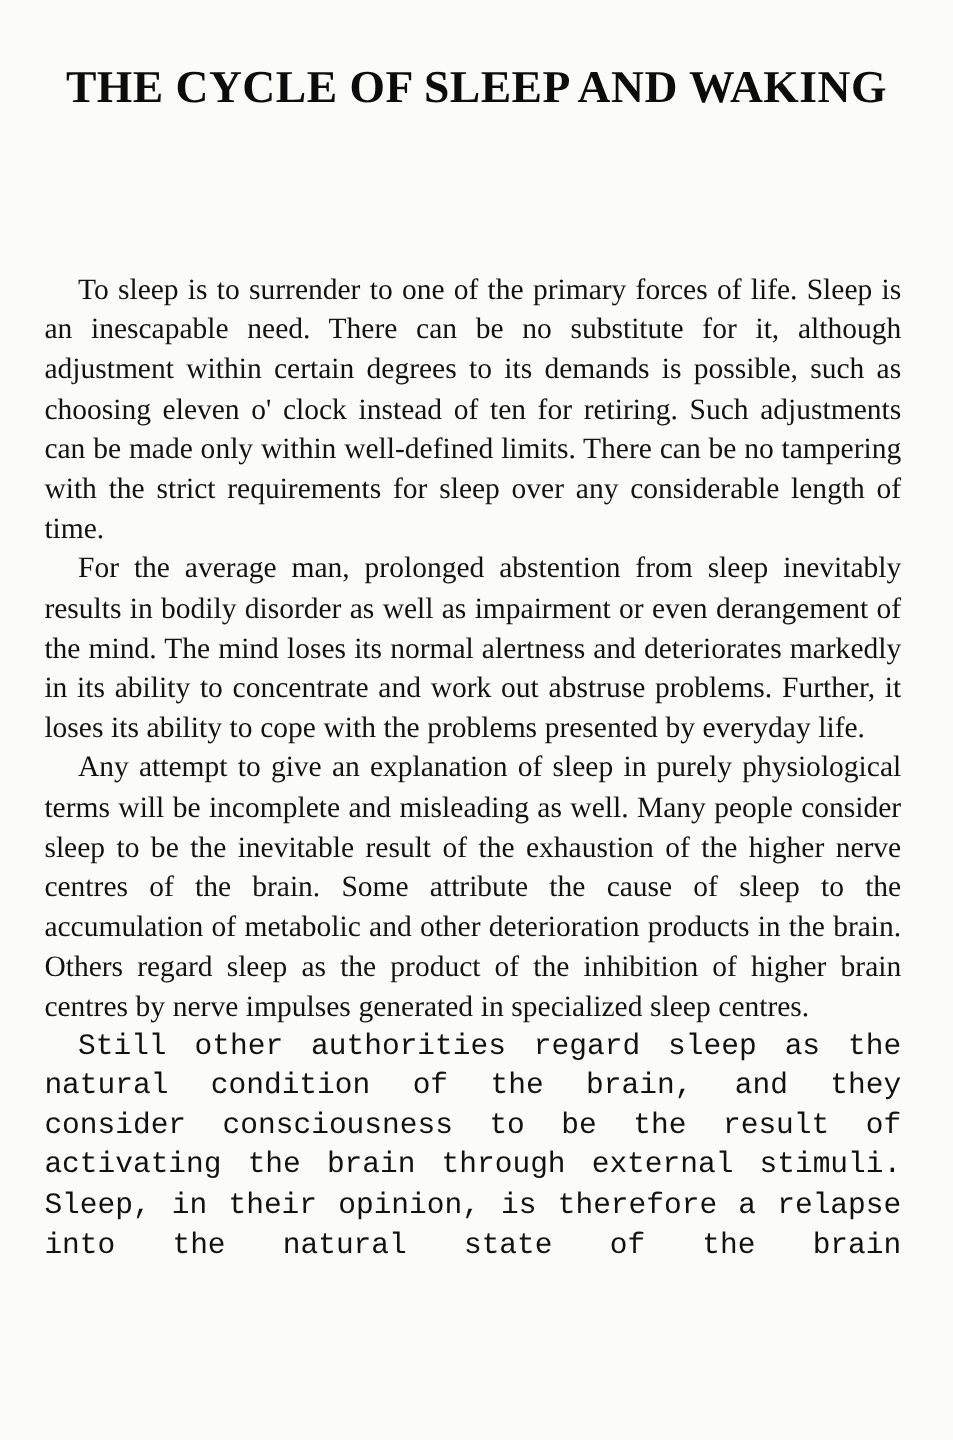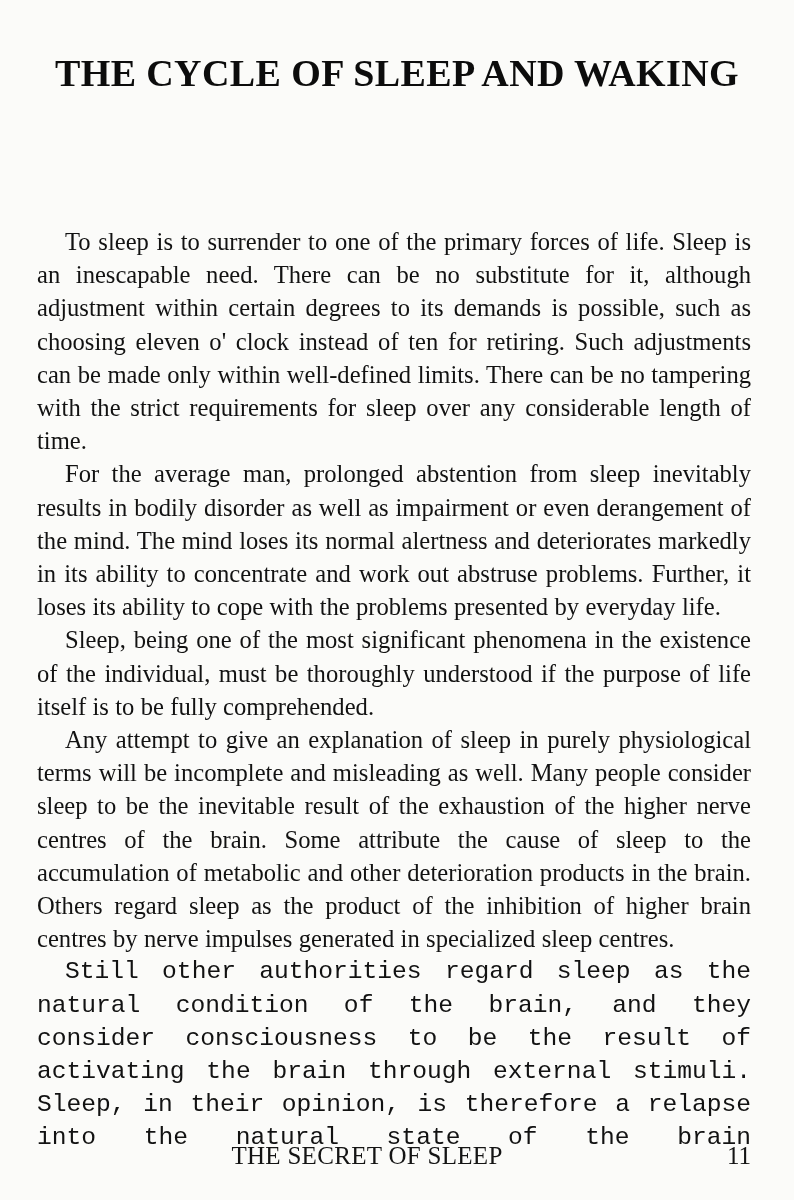--- a/index.html
+++ b/index.html
@@ -100,23 +100,18 @@
 </head>
 <body>
 
 <div id="page">
 
   <h1 id="chapter-title">THE CYCLE OF SLEEP AND WAKING</h1>
 
   <div id="body-copy">
     <p class="para">To sleep is to surrender to one of the primary forces of life. Sleep is an inescapable need. There can be no substitute for it, although adjustment within certain degrees to its demands is possible, such as choosing eleven o' clock instead of ten for retiring. Such adjustments can be made only within well-defined limits. There can be no tampering with the strict requirements for sleep over any considerable length of time.</p>
     <p class="para">For the average man, prolonged abstention from sleep inevitably results in bodily disorder as well as impairment or even derangement of the mind. The mind loses its normal alertness and deteriorates markedly in its ability to concentrate and work out abstruse problems. Further, it loses its ability to cope with the problems presented by everyday life.</p>
-    <p class="para">Sleep, being one of the most significant phenomena in the existence of the individual, must be thoroughly understood if the purpose of life itself is to be fully comprehended.</p>
     <p class="para">Any attempt to give an explanation of sleep in purely physiological terms will be incomplete and misleading as well. Many people consider sleep to be the inevitable result of the exhaustion of the higher nerve centres of the brain. Some attribute the cause of sleep to the accumulation of metabolic and other deterioration products in the brain. Others regard sleep as the product of the inhibition of higher brain centres by nerve impulses generated in specialized sleep centres.</p>
     <p class="para continues">Still other authorities regard sleep as the natural condition of the brain, and they consider consciousness to be the result of activating the brain through external stimuli. Sleep, in their opinion, is therefore a relapse into the natural state of the brain</p>
   </div>
 
-  <div id="page-footer">
-    <div id="footer-title">THE SECRET OF SLEEP</div>
-    <div id="footer-page-number">11</div>
-  </div>
 
 </div>
 
 </body></html>

